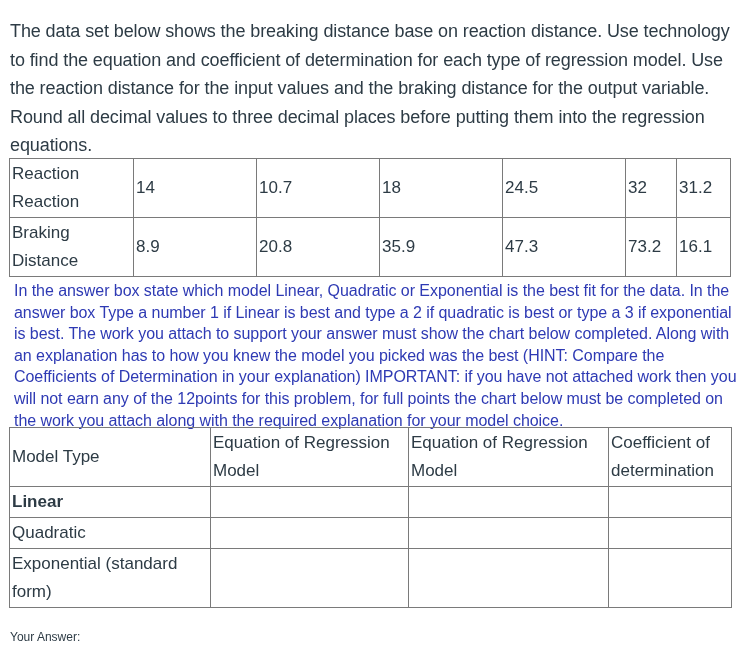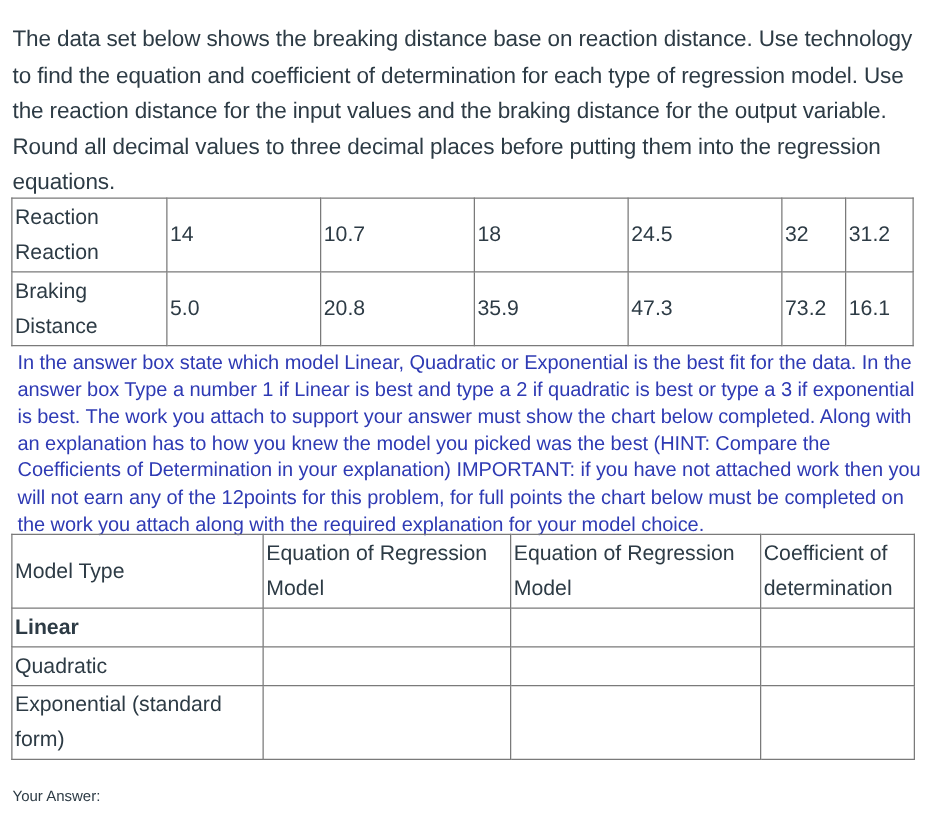--- a/index.html
+++ b/index.html
@@ -97,21 +97,21 @@
     <td>Reaction Reaction</td>
     <td>14</td>
     <td>10.7</td>
     <td>18</td>
     <td>24.5</td>
     <td>32</td>
     <td>31.2</td>
   </tr>
   <tr>
     <td>Braking Distance</td>
-    <td>5.0</td>
+    <td>8.9</td>
     <td>20.8</td>
     <td>35.9</td>
     <td>47.3</td>
     <td>73.2</td>
     <td>16.1</td>
   </tr>
 </tbody>
   </table>
 
 <p class="instructions">In the answer box state which model Linear, Quadratic or Exponential is the best fit for the data. In the answer box Type a number 1 if Linear is best and type a  2 if  quadratic is best or type a 3 if exponential is best. The work you attach to support your answer must show the chart below completed. Along with an explanation has to how you knew the model you picked was the best (HINT: Compare the Coefficients of Determination in your explanation) IMPORTANT: if you have not attached work then you will not earn any of the 12points for this problem, for full points the chart below must be completed on the work you attach along with the required explanation for your model choice.</p>

